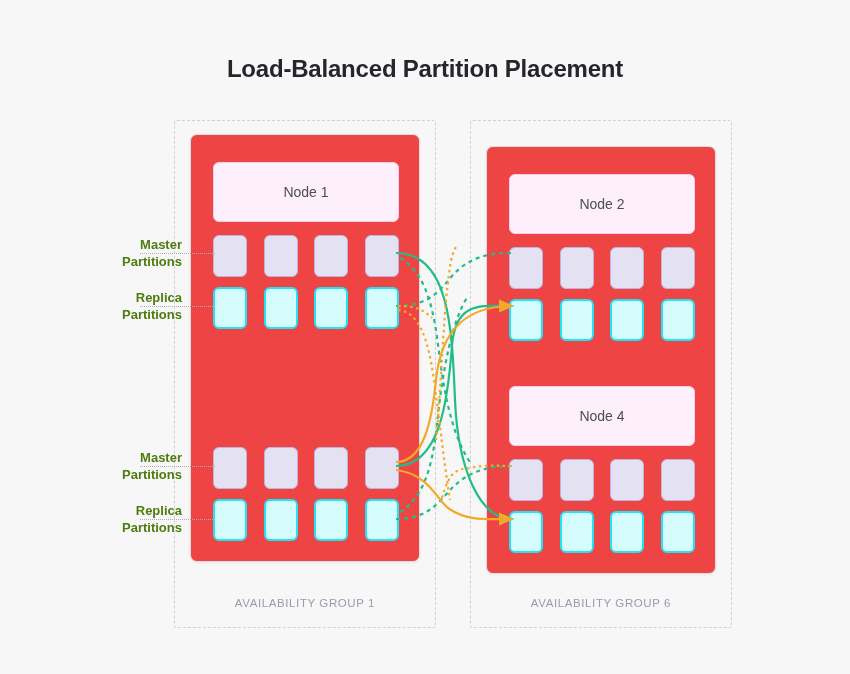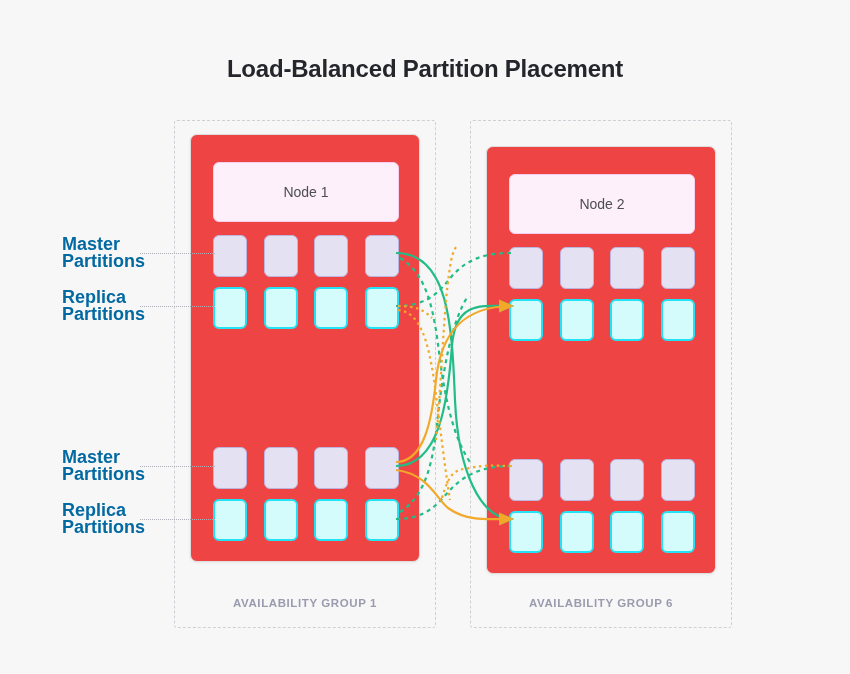--- a/index.html
+++ b/index.html
@@ -46,21 +46,21 @@
   #ag-wrap-1 { left: 174px; top: 120px; width: 262px; height: 508px; }
   #ag-wrap-2 { left: 470px; top: 120px; width: 262px; height: 508px; }
 
   .ag-caption {
     position: absolute;
     bottom: 18px;
     left: 0;
     width: 100%;
     text-align: center;
     font-size: 11.5px;
-    font-weight: bold;
+    font-weight: normal;
     letter-spacing: 0.6px;
     color: #9a9bad;
   }
 
   
   .ag-card {
     position: absolute;
     background: #ef4444;
     border: 1px solid #dededf;
     border-radius: 7px;
@@ -116,25 +116,25 @@
   }
   .cell.replica {
     background: #d4fcfd;
     border: 2px solid #22e2f5;
   }
 
   
   .side-label {
     position: absolute;
     width: 120px;
-    text-align: left;
-    font-size: 18px;
+    text-align: right;
+    font-size: 13px;
     font-weight: bold;
     line-height: 17px;
-    color: #0369a1;
+    color: #4d7c0f;
   }
   #lbl-master-1  { left: 62px; top: 236px; }
   #lbl-replica-1 { left: 62px; top: 289px; }
   #lbl-master-2  { left: 62px; top: 449px; }
   #lbl-replica-2 { left: 62px; top: 502px; }
 
   
   .leader {
     position: absolute;
     height: 0;
@@ -221,20 +221,23 @@
       <div class="cell master"></div>
     </div>
 
     <div class="prow replica-top">
       <div class="cell replica"></div>
       <div class="cell replica"></div>
       <div class="cell replica"></div>
       <div class="cell replica"></div>
     </div>
 
+    <div class="node-box bottom">
+      <span>Node 4</span>
+    </div>
 
     <div class="prow master-bot">
       <div class="cell master"></div>
       <div class="cell master"></div>
       <div class="cell master"></div>
       <div class="cell master"></div>
     </div>
 
     <div class="prow replica-bot">
       <div class="cell replica"></div>

